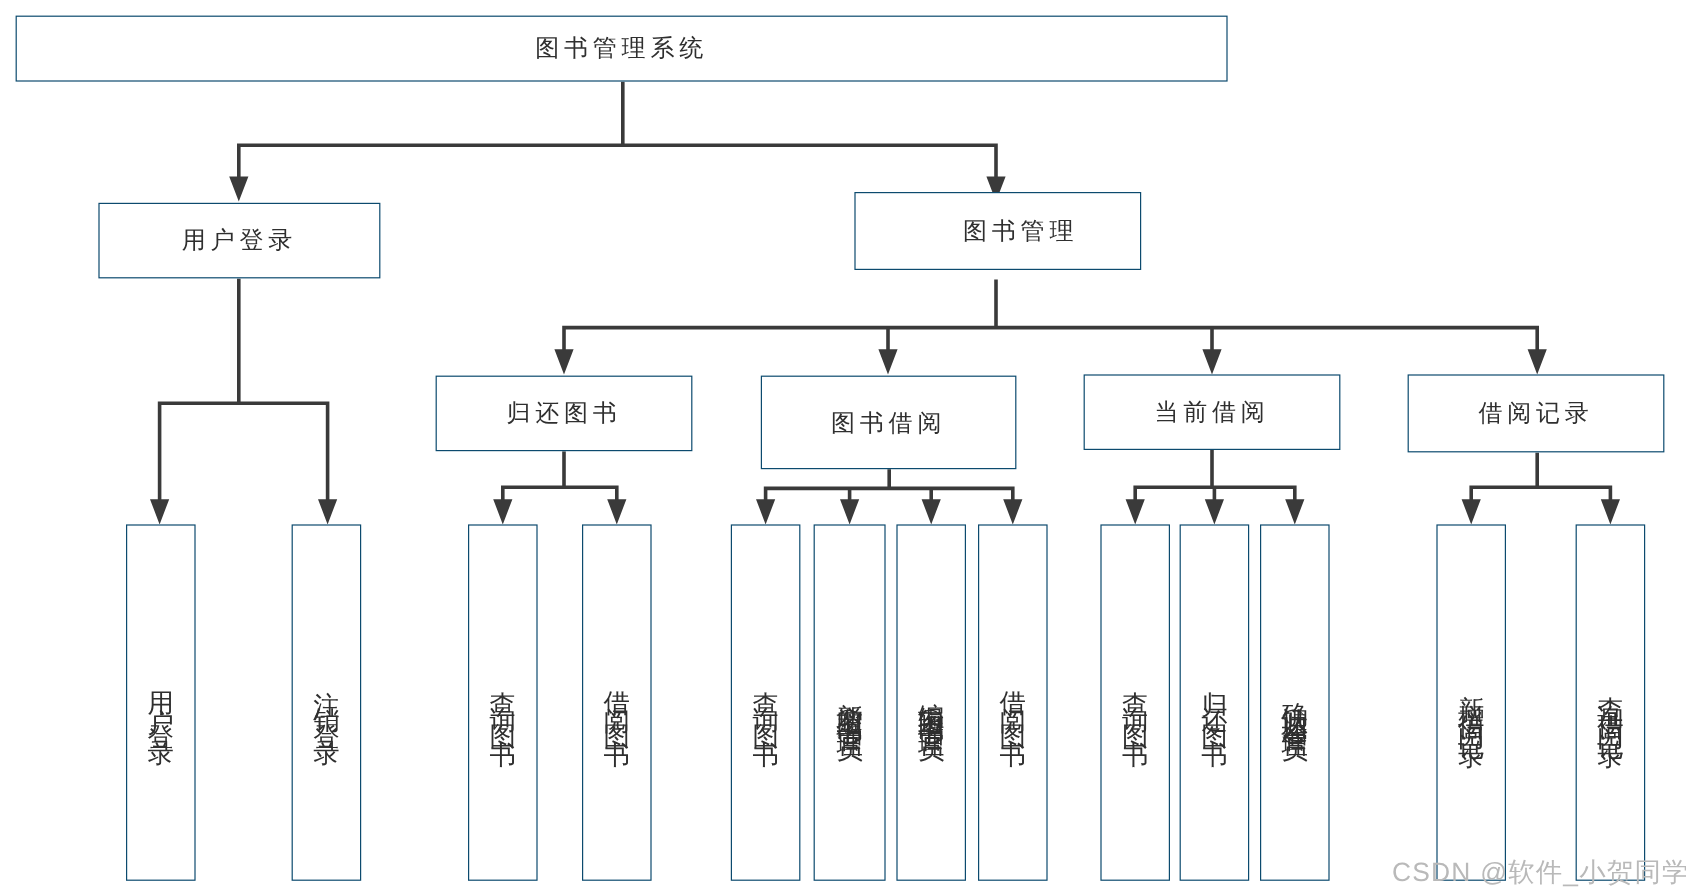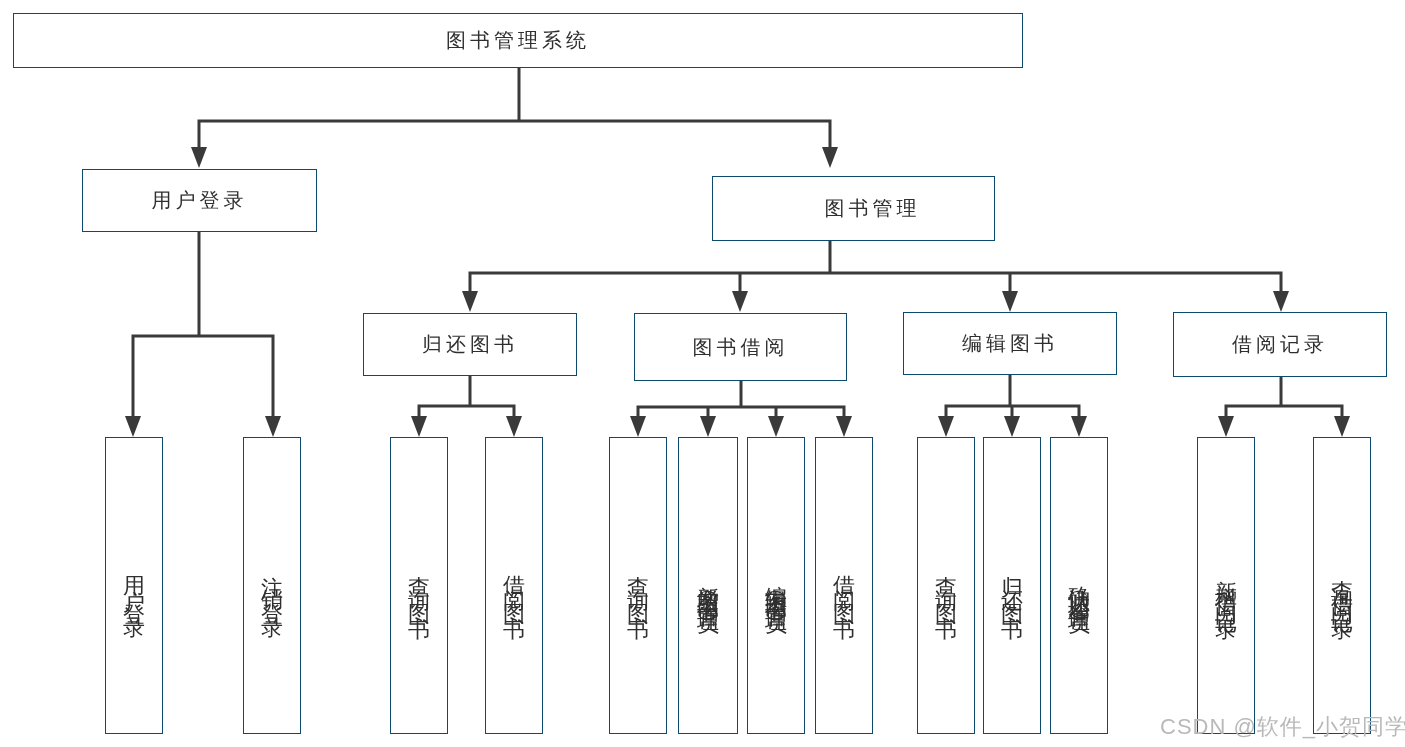--- a/index.html
+++ b/index.html
@@ -98,25 +98,25 @@
       M946 437 l-8 -21 h16 z
       M1012 437 l-8 -21 h16 z
       M1079 437 l-8 -21 h16 z
       M1226 437 l-8 -21 h16 z
       M1342 437 l-8 -21 h16 z"></path>
   </svg>
 
   <div class="box hbox" style="left:13px;top:13px;width:1010px;height:55px;">图书管理系统</div>
 
   <div class="box hbox" style="left:82px;top:169px;width:235px;height:63px;">用户登录</div>
-  <div class="box hbox" style="left:712px;top:176px;width:283px;height:65px;padding-left:38px;">图书管理</div>
+  <div class="box hbox" style="left:712px;top:160px;width:239px;height:65px;padding-left:38px;">图书管理</div>
 
   <div class="box hbox" style="left:363px;top:313px;width:214px;height:63px;">归还图书</div>
-  <div class="box hbox" style="left:634px;top:313px;width:213px;height:68px;">图书借阅</div>
-  <div class="box hbox" style="left:903px;top:312px;width:214px;height:63px;">编辑图书</div>
+  <div class="box hbox" style="left:634px;top:313px;width:213px;height:78px;">图书借阅</div>
+  <div class="box hbox" style="left:903px;top:312px;width:214px;height:63px;">当前借阅</div>
   <div class="box hbox" style="left:1173px;top:312px;width:214px;height:65px;">借阅记录</div>
 
   <div class="box vbox ls4" style="left:105px;top:437px;width:58px;height:297px;">用户登录</div>
   <div class="box vbox ls4" style="left:243px;top:437px;width:58px;height:297px;">注销登录</div>
 
   <div class="box vbox ls4" style="left:390px;top:437px;width:58px;height:297px;">查询图书</div>
   <div class="box vbox ls4" style="left:485px;top:437px;width:58px;height:297px;">借阅图书</div>
 
   <div class="box vbox ls4" style="left:609px;top:437px;width:58px;height:297px;">查询图书</div>
   <div class="box vbox ls9" style="left:678px;top:437px;width:60px;height:297px;">新增图书（管理员）</div>

